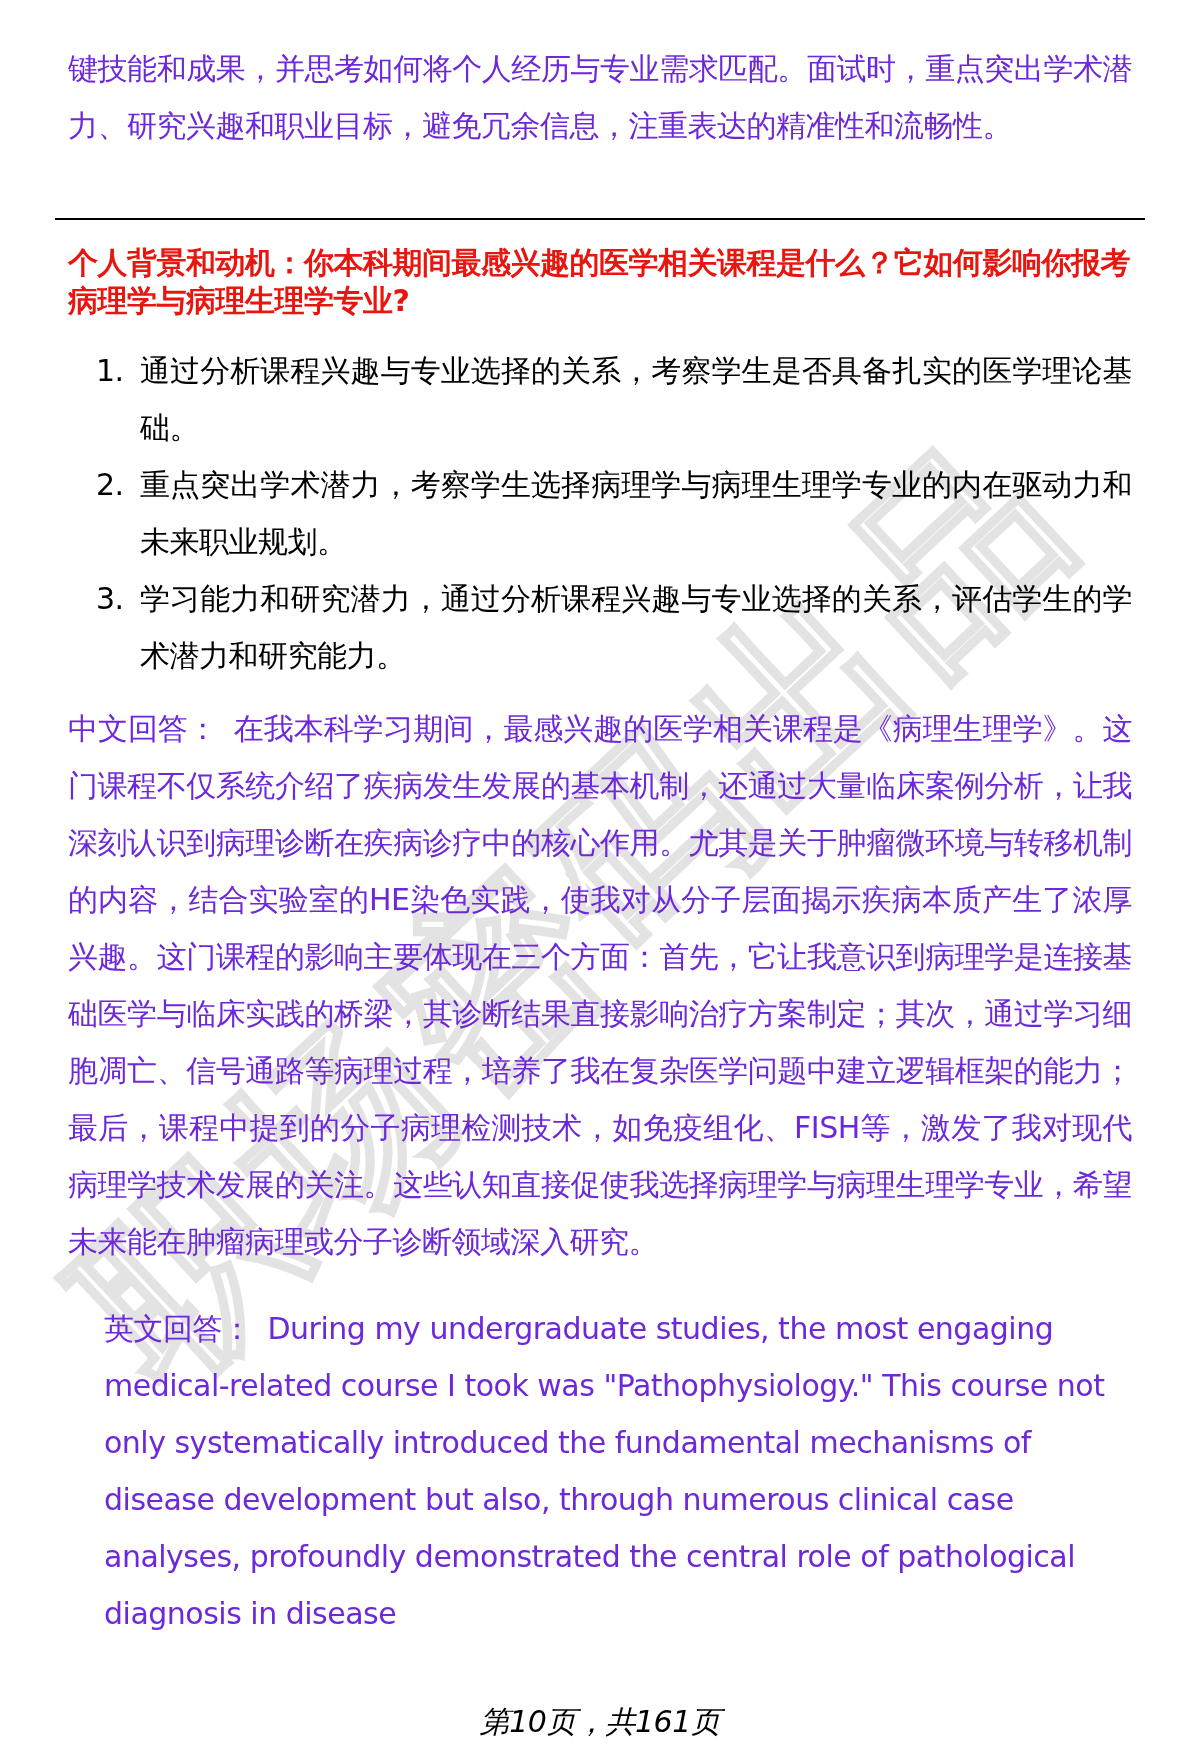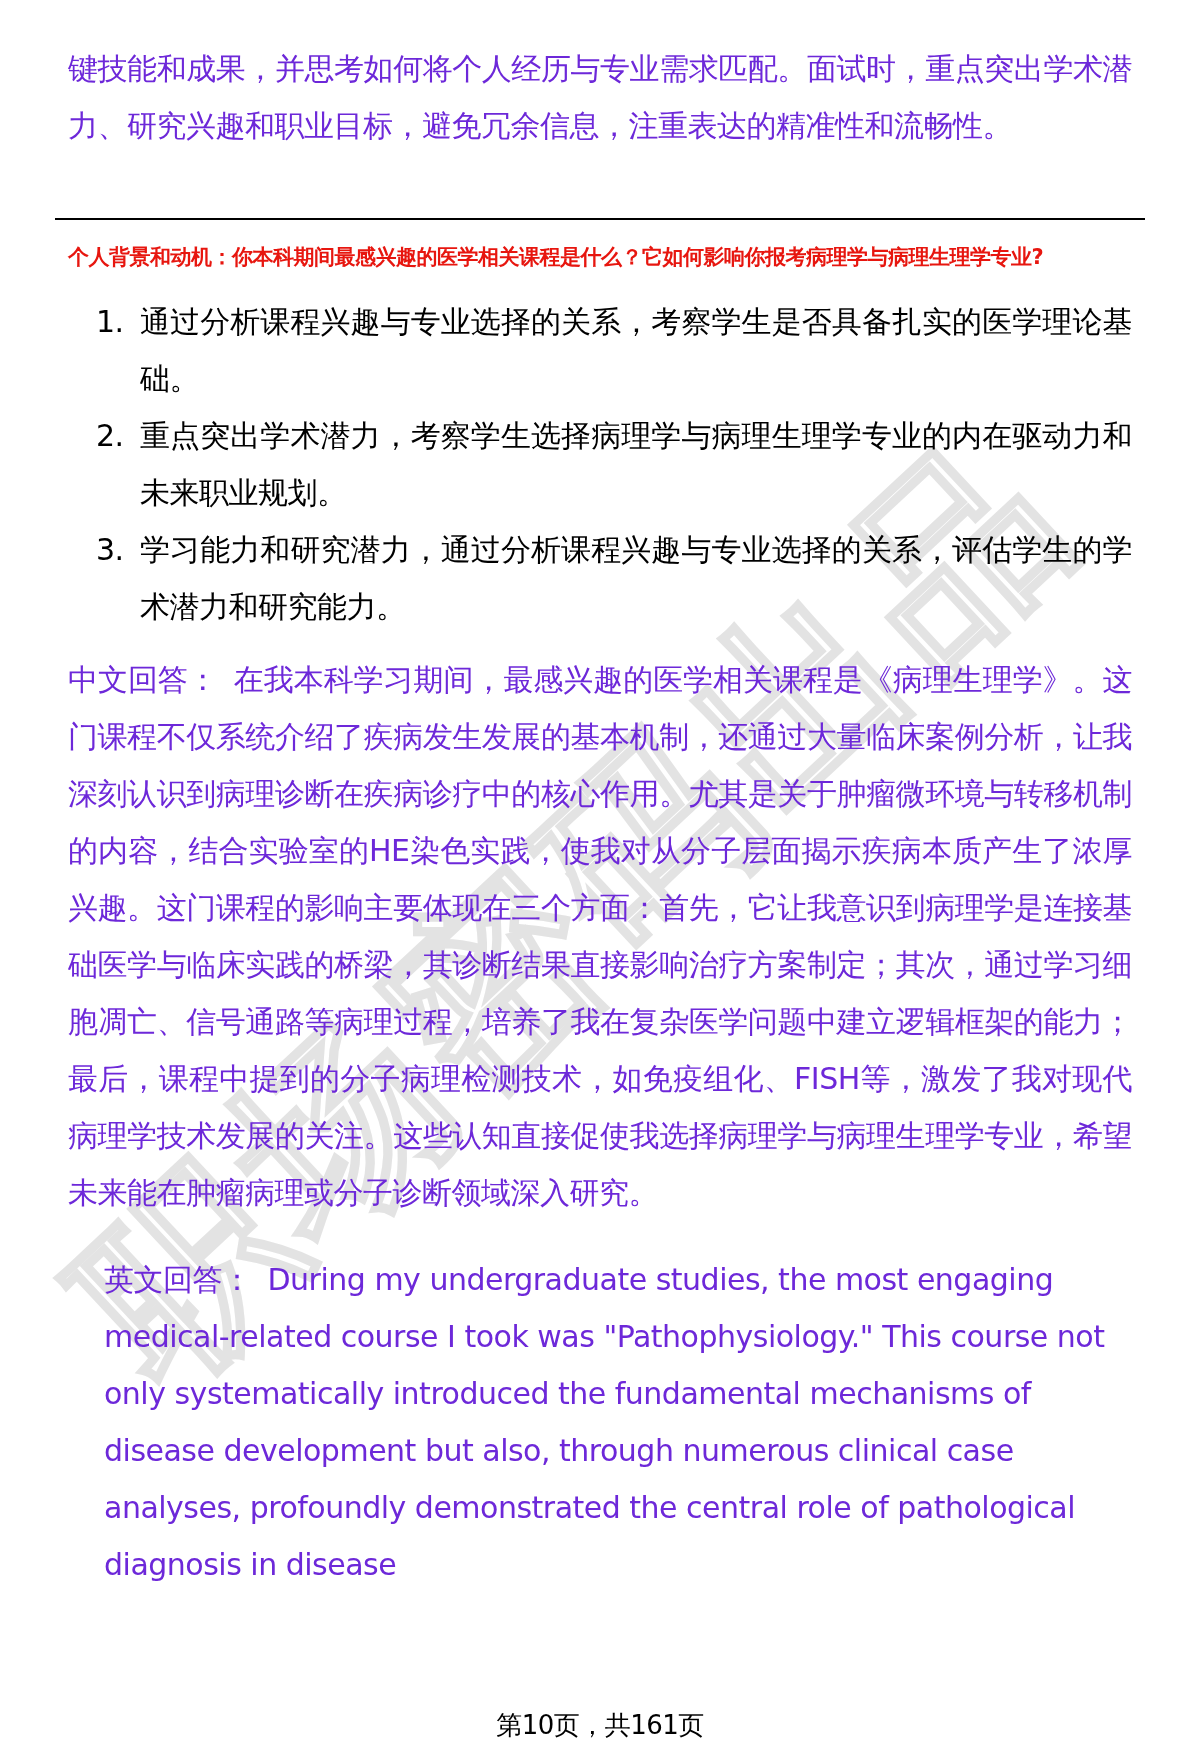--- a/index.html
+++ b/index.html
@@ -31,21 +31,21 @@
   }
   .divider {
     border: none;
     border-top: 2px solid #000000;
     margin: 64px -13px 0 -13px;
     height: 0;
   }
   .red-heading {
     color: #e7160f;
     font-weight: 700;
-    font-size: 21px;
+    font-size: 30px;
     line-height: 1.27;
     letter-spacing: -0.5px;
     text-align: left;
     margin: 24px 0 0 0;
   }
   .sub-heading {
     margin-top: 20px;
   }
   .points {
     list-style: none;
@@ -75,24 +75,25 @@
     text-align: left;
     margin-top: 30px;
     margin-left: 36px;
   }
   .footer {
     position: absolute;
     left: 0;
     right: 0;
     bottom: 12px;
     text-align: center;
-    font-size: 26px;
+    font-size: 30px;
     letter-spacing: -0.5px;
     color: #000000;
     z-index: 1;
+    font-style: italic;
   }
   .watermark {
     position: absolute;
     left: 575px;
     top: 910px;
     transform: translate(-50%, -50%) rotate(-43deg);
     transform-origin: center center;
     font-size: 200px;
     font-weight: 700;
     letter-spacing: 10px;

